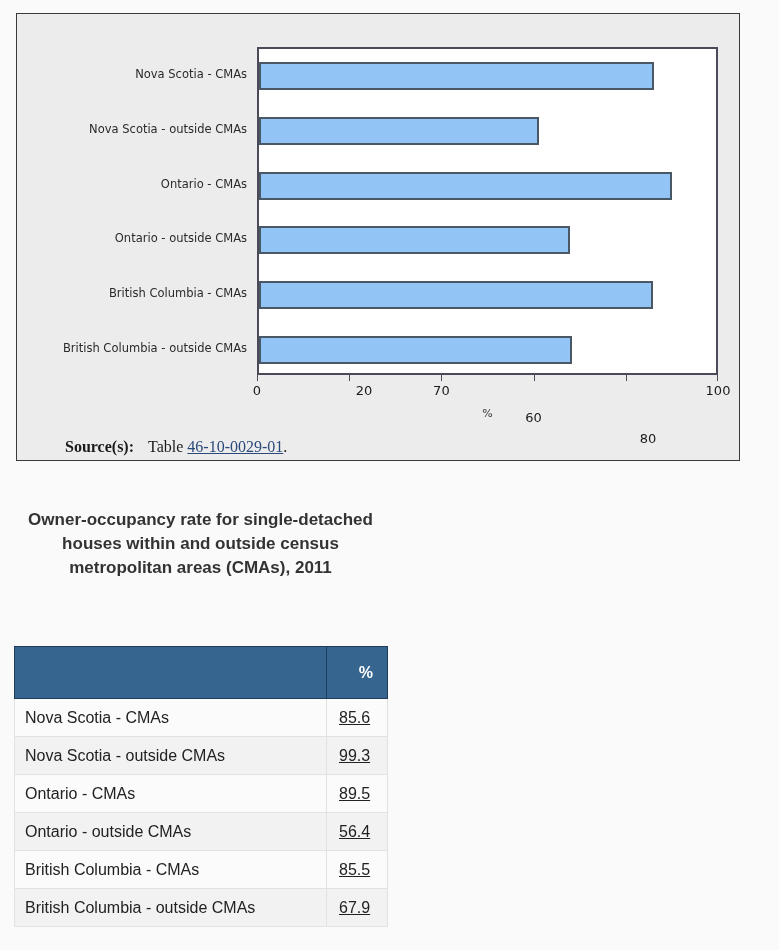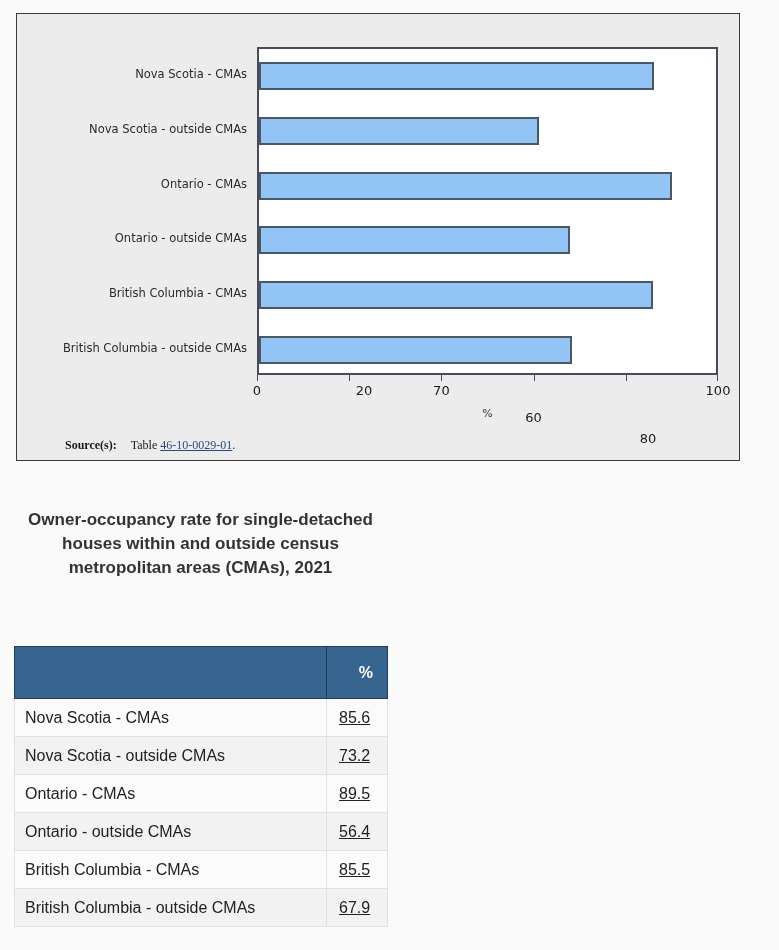--- a/index.html
+++ b/index.html
@@ -89,21 +89,21 @@
     font-family: "DejaVu Sans", sans-serif;
     font-size: 11px;
     color: #3a3a3a;
   }
 
   .source-line {
     position: absolute;
     left: 48px;
     top: 424px;
     font-family: "Liberation Serif", serif;
-    font-size: 12px;
+    font-size: 16px;
     color: #1a1a1a;
     white-space: nowrap;
   }
   .source-label {
     font-weight: bold;
     font-family: "Liberation Serif", serif;
   }
   .source-table-word { margin-left: 14px; }
   .source-link {
     color: #2b4a7a;
@@ -204,41 +204,41 @@
       <div class="ticklabel" style="left: 461px; text-align: center;">100</div>
       <div class="xaxis-title">%</div>
     </div>
 
   <div class="source-line">
     <span class="source-label">Source(s):</span><span class="source-table-word">Table</span>
     <span class="source-link">46-10-0029-01</span><span>.</span>
   </div>
 </div>
 
-<div class="table-title">Owner-occupancy rate for single-detached houses within and outside census metropolitan areas (CMAs), 2021</div>
+<div class="table-title">Owner-occupancy rate for single-detached houses within and outside census metropolitan areas (CMAs), 2011</div>
 
 <table class="data-table">
   <colgroup>
     <col class="col-label">
     <col class="col-value">
   </colgroup>
   <thead>
     <tr>
       <th></th>
       <th class="num">%</th>
     </tr>
   </thead>
   <tbody id="table-body">
       <tr>
         <td>Nova Scotia - CMAs</td>
         <td class="num">85.6</td>
       </tr>
       <tr>
         <td>Nova Scotia - outside CMAs</td>
-        <td class="num">73.2</td>
+        <td class="num">99.3</td>
       </tr>
       <tr>
         <td>Ontario - CMAs</td>
         <td class="num">89.5</td>
       </tr>
       <tr>
         <td>Ontario - outside CMAs</td>
         <td class="num">56.4</td>
       </tr>
       <tr>

